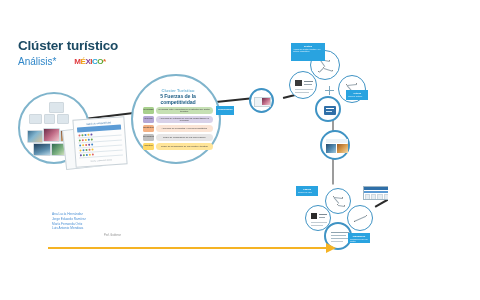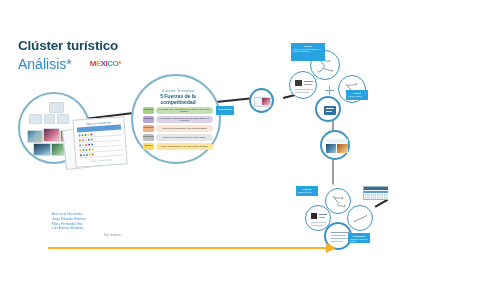--- a/index.html
+++ b/index.html
@@ -27,21 +27,21 @@
     letter-spacing: -0.2px;
     white-space: nowrap;
   }
   .title-sub-row {
     margin-top: 3px;
     display: flex;
     align-items: center;
     gap: 18px;
   }
   .title-sub {
-    font-size: 14px;
+    font-size: 10px;
     color: #2f86c8;
     white-space: nowrap;
   }
   .mex-logo {
     font-size: 8px;
     font-weight: bold;
     letter-spacing: -0.5px;
     white-space: nowrap;
     line-height: 1;
   }

